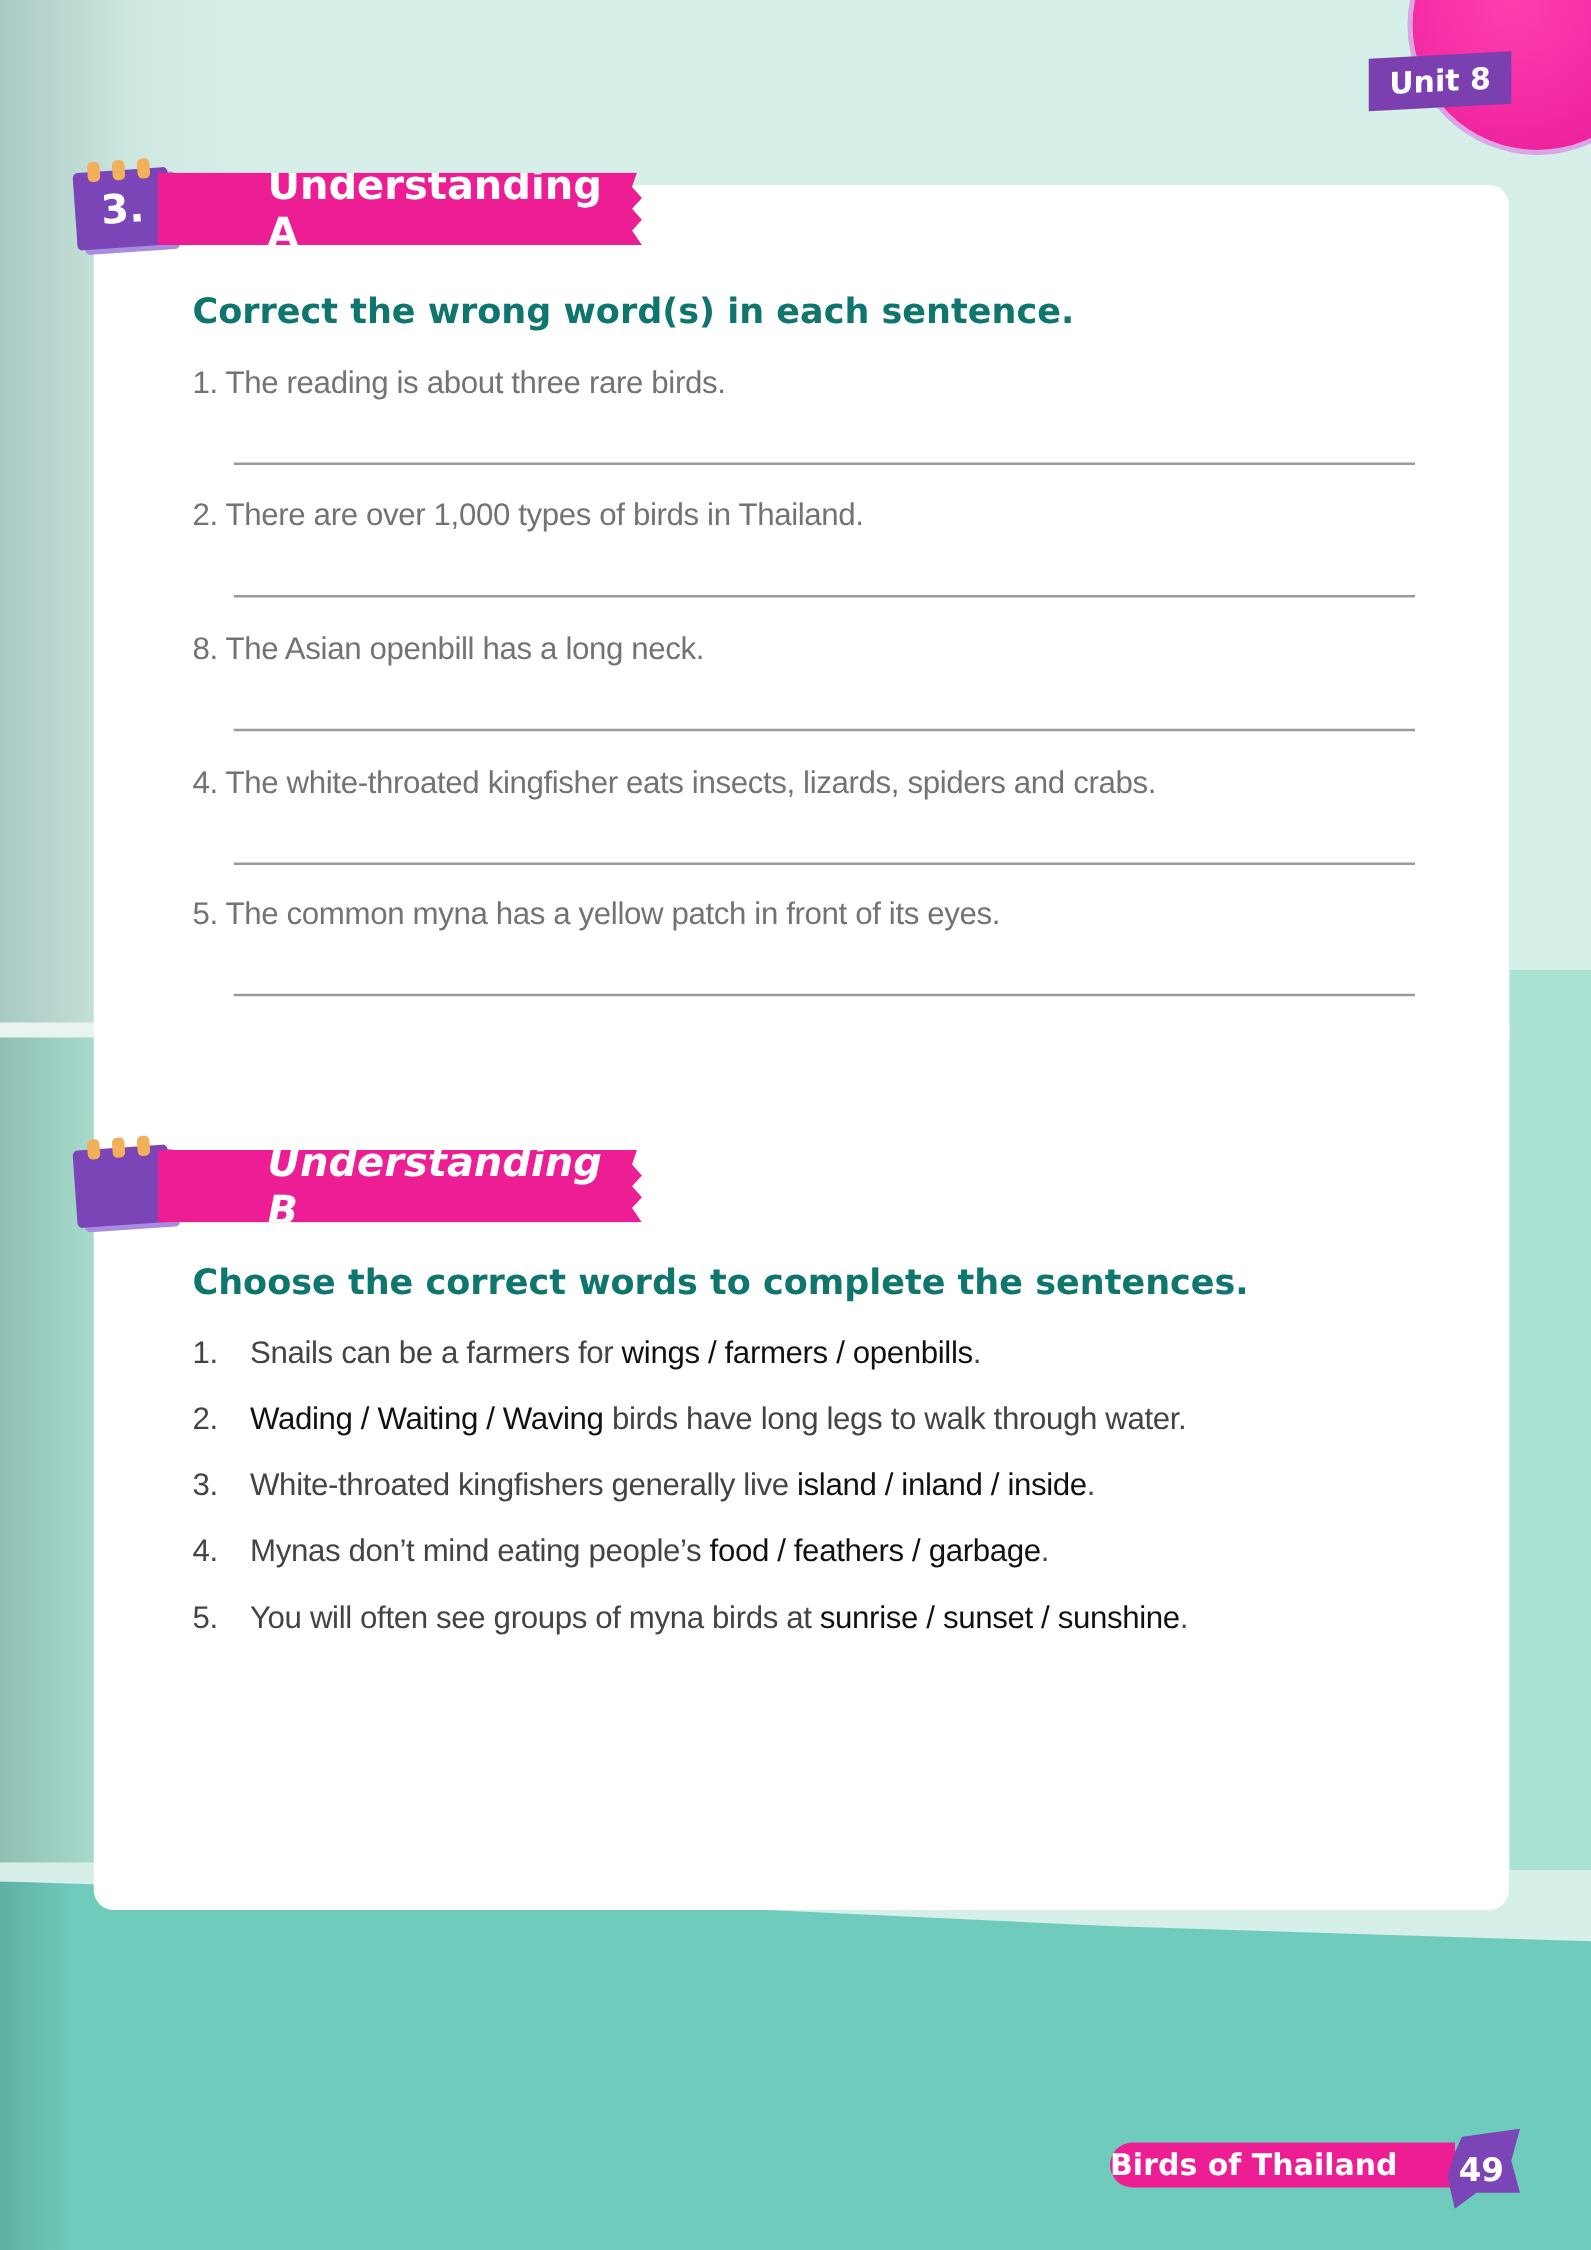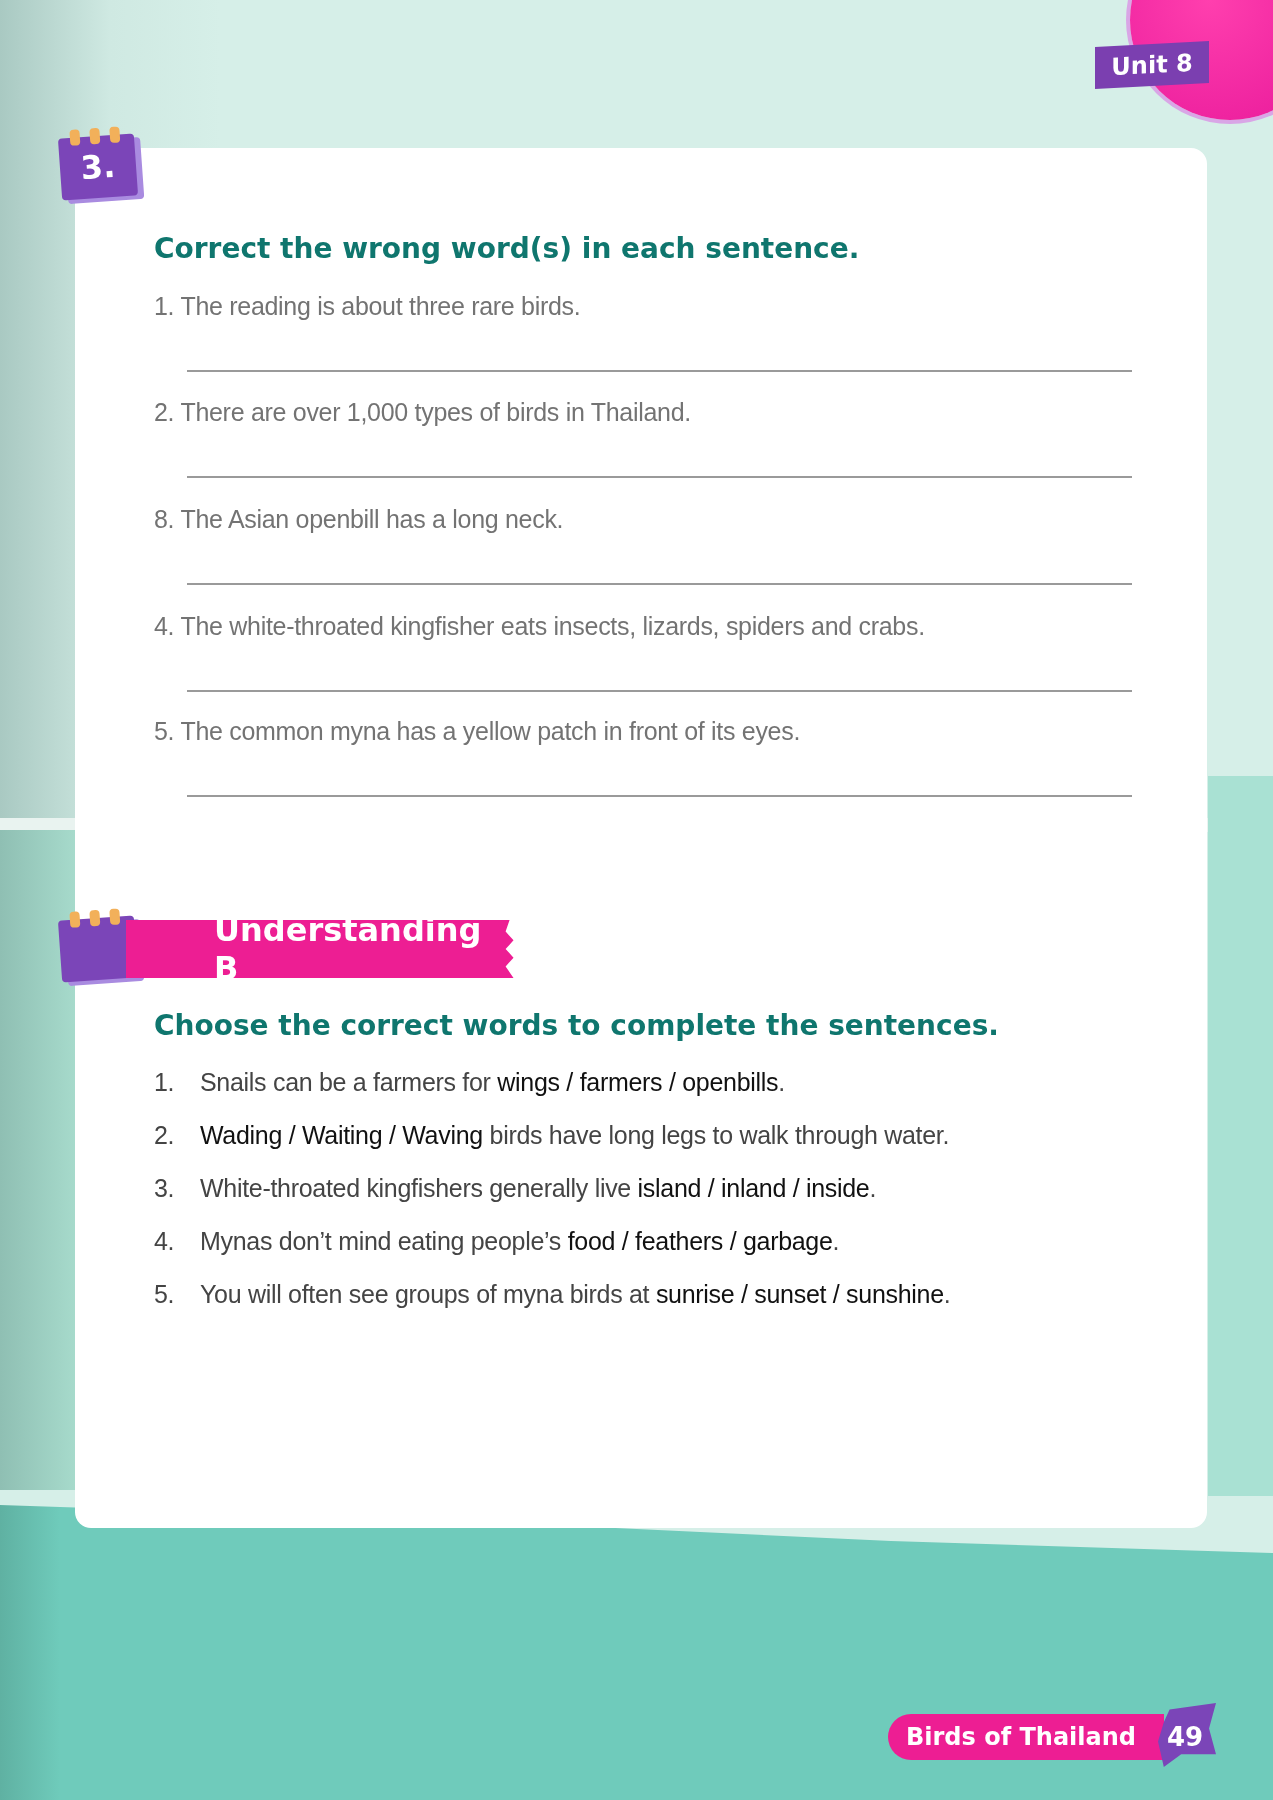--- a/index.html
+++ b/index.html
@@ -99,24 +99,24 @@
   .b-item {
     position: absolute; left: 154px;
     color: #444; font-size: 25px;
     font-family: "Liberation Sans", sans-serif;
     letter-spacing: -0.3px;
   }
   .b-item .num { display: inline-block; width: 46px; }
   .b-item .opt { color: #111; }
   
   .footer-pill {
-    position: absolute; left: 888px; top: 1714px; width: 276px; height: 46px;
+    position: absolute; left: 888px; top: 1714px; width: 276px; height: 36px;
     background: #ed1e93; border-radius: 23px 0 0 23px;
     color: #fff; font-weight: bold; font-size: 24px;
-    display: flex; align-items: center; justify-content: center; padding-right: 10px;
+    display: flex; align-items: center; justify-content: flex-start; padding-right: 10px;
     font-family: "DejaVu Sans", sans-serif;
   }
   .footer-star {
     position: absolute; left: 1158px; top: 1703px; width: 58px; height: 64px;
     background: #7b45b8;
     clip-path: polygon(20% 10%, 100% 0, 88% 40%, 100% 80%, 40% 80%, 10% 100%, 0 60%, 10% 30%);
   }
   .footer-page {
     position: absolute; left: 1160px; top: 1714px; width: 50px; height: 46px;
     display: flex; align-items: center; justify-content: center;
@@ -138,20 +138,21 @@
 
 <div class="card"></div>
 
 <div class="section-header" style="left:60px; top:128px; width:440px;">
   <div class="calendar">
     <span class="ring" style="left:12px;"></span>
     <span class="ring" style="left:32px;"></span>
     <span class="ring" style="left:52px;"></span>
     <span class="calendar-num">3.</span>
   </div>
+  <div class="banner" style="padding-left:88px;">Understanding A</div>
 </div>
 
 <div class="instruction" style="left:154px; top:232px;">Correct the wrong word(s) in each sentence.</div>
 
 <div class="q-text" style="top:292px;">1. The reading is about three rare birds.</div>
 <div class="answer-line" style="top:370px;"></div>
 
 <div class="q-text" style="top:398px;">2. There are over 1,000 types of birds in Thailand.</div>
 <div class="answer-line" style="top:476px;"></div>
 
@@ -163,21 +164,21 @@
 
 <div class="q-text" style="top:717px;">5. The common myna has a yellow patch in front of its eyes.</div>
 <div class="answer-line" style="top:795px;"></div>
 
 <div class="section-header" style="left:60px; top:910px; width:440px;">
   <div class="calendar">
     <span class="ring" style="left:12px;"></span>
     <span class="ring" style="left:32px;"></span>
     <span class="ring" style="left:52px;"></span>
   </div>
-  <div class="banner" style="padding-left:88px;">Understanding B</div>
+  <div class="banner" style="padding-left:88px;font-style:italic;">Understanding B</div>
 </div>
 
 <div class="instruction" style="left:154px; top:1009px;">Choose the correct words to complete the sentences.</div>
 
 <div class="b-item" style="top:1068px;">
   <span class="num">1.</span><span>Snails can be a farmers for </span><span class="opt">wings / farmers / openbills</span><span>.</span>
 </div>
 <div class="b-item" style="top:1121px;">
   <span class="num">2.</span><span></span><span class="opt">Wading / Waiting / Waving</span><span> birds have long legs to walk through water.</span>
 </div>

